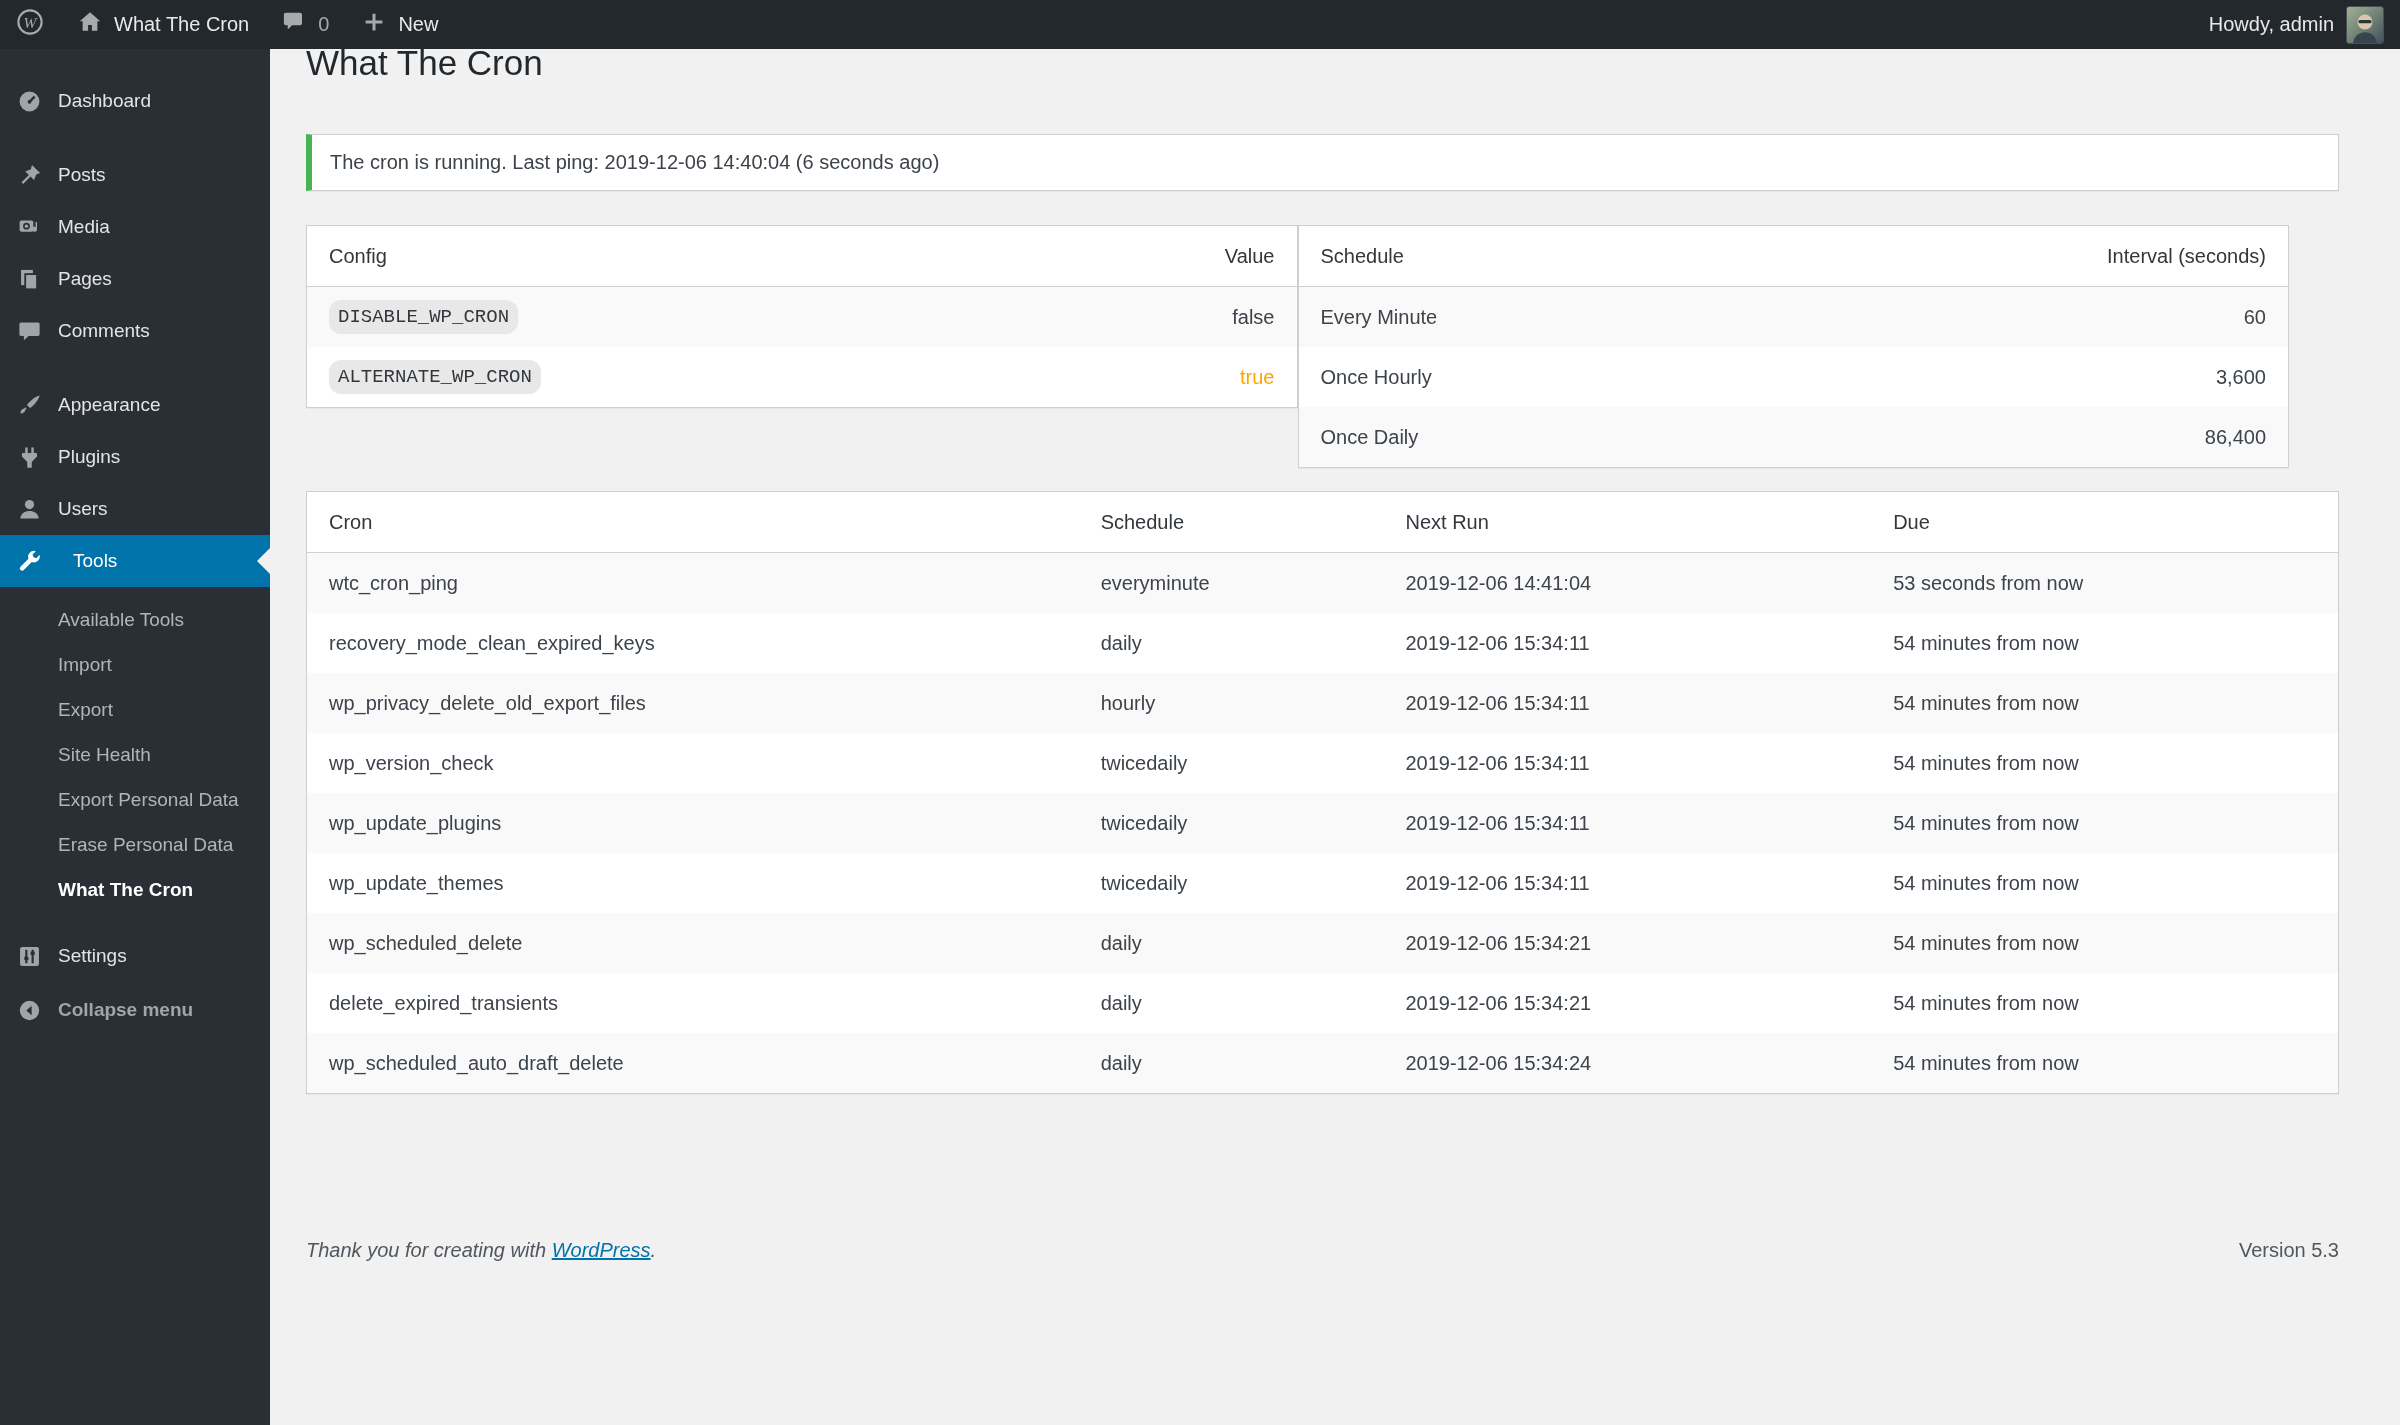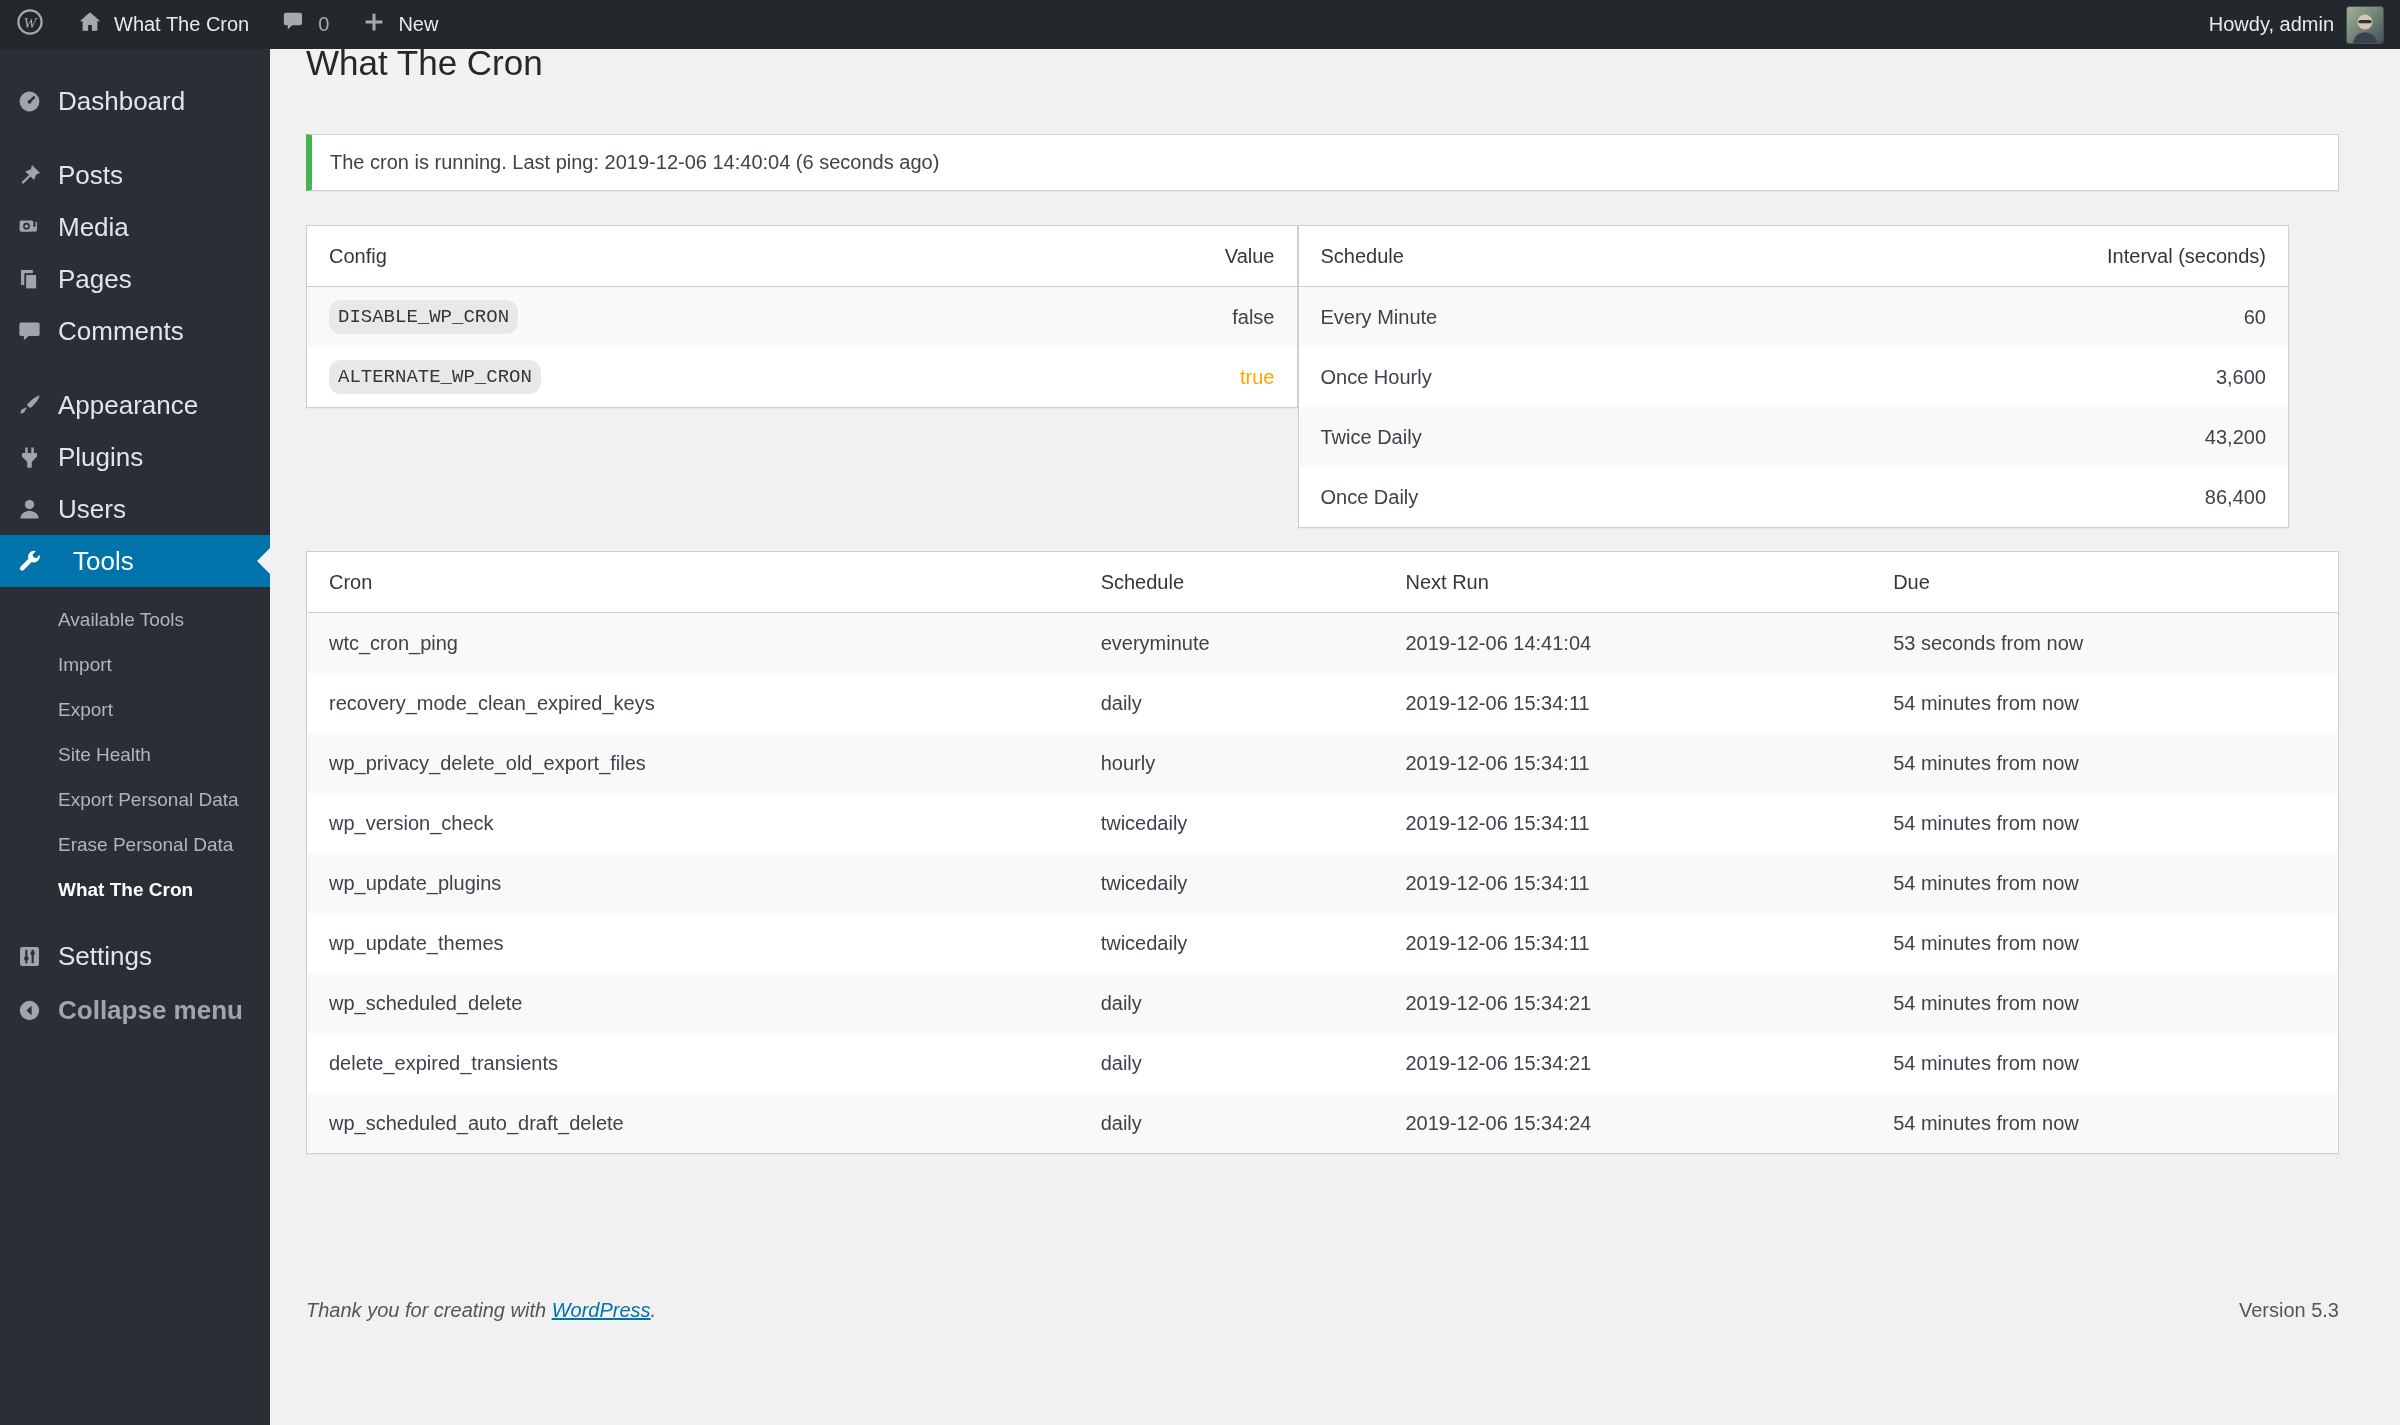--- a/index.html
+++ b/index.html
@@ -27,21 +27,21 @@
   .avatar { width: 38px; height: 38px; border-radius: 3px; overflow: hidden; border: 1px solid #4a5056; }
   .avatar svg { width: 100%; height: 100%; display: block; }
 
   
   .sidebar {
     position: absolute; top: 49px; left: 0; width: 270px; height: 1376px;
     background: #2a2f35; padding-top: 26px;
   }
   .menu-item {
     position: relative; height: 52px; display: flex; align-items: center;
-    padding-left: 14px; color: #e2e4e7; font-size: 26px; cursor: pointer;
+    padding-left: 14px; color: #e2e4e7; font-size: 19px; cursor: pointer;
   }
   .menu-item .mi-icon { width: 30px; height: 30px; margin-right: 14px; display: flex; align-items: center; justify-content: center; color: #a0a5aa; }
   .menu-item .mi-icon svg { width: 27px; height: 27px; }
   .menu-sep { height: 22px; }
   .menu-item.active { background: #0073aa; color: #fff; gap: 15px; }
   .menu-item.active .mi-icon { color: #fff; }
   .menu-item.active::after {
     content: ""; position: absolute; right: 0; top: 50%; margin-top: -13px;
     border: 13px solid transparent; border-left-width: 0; border-right-color: #f1f1f1;
   }
@@ -326,24 +326,20 @@
         <tbody>
           <tr>
             <td>Every Minute</td>
             <td class="right">60</td>
           </tr>
           <tr>
             <td>Once Hourly</td>
             <td class="right">3,600</td>
           </tr>
           <tr>
-            <td>Twice Daily</td>
-            <td class="right">43,200</td>
-          </tr>
-          <tr>
             <td>Once Daily</td>
             <td class="right">86,400</td>
           </tr>
         </tbody>
       </table>
     </div>
 
   </div>
 
   <div class="cron-wrap">

